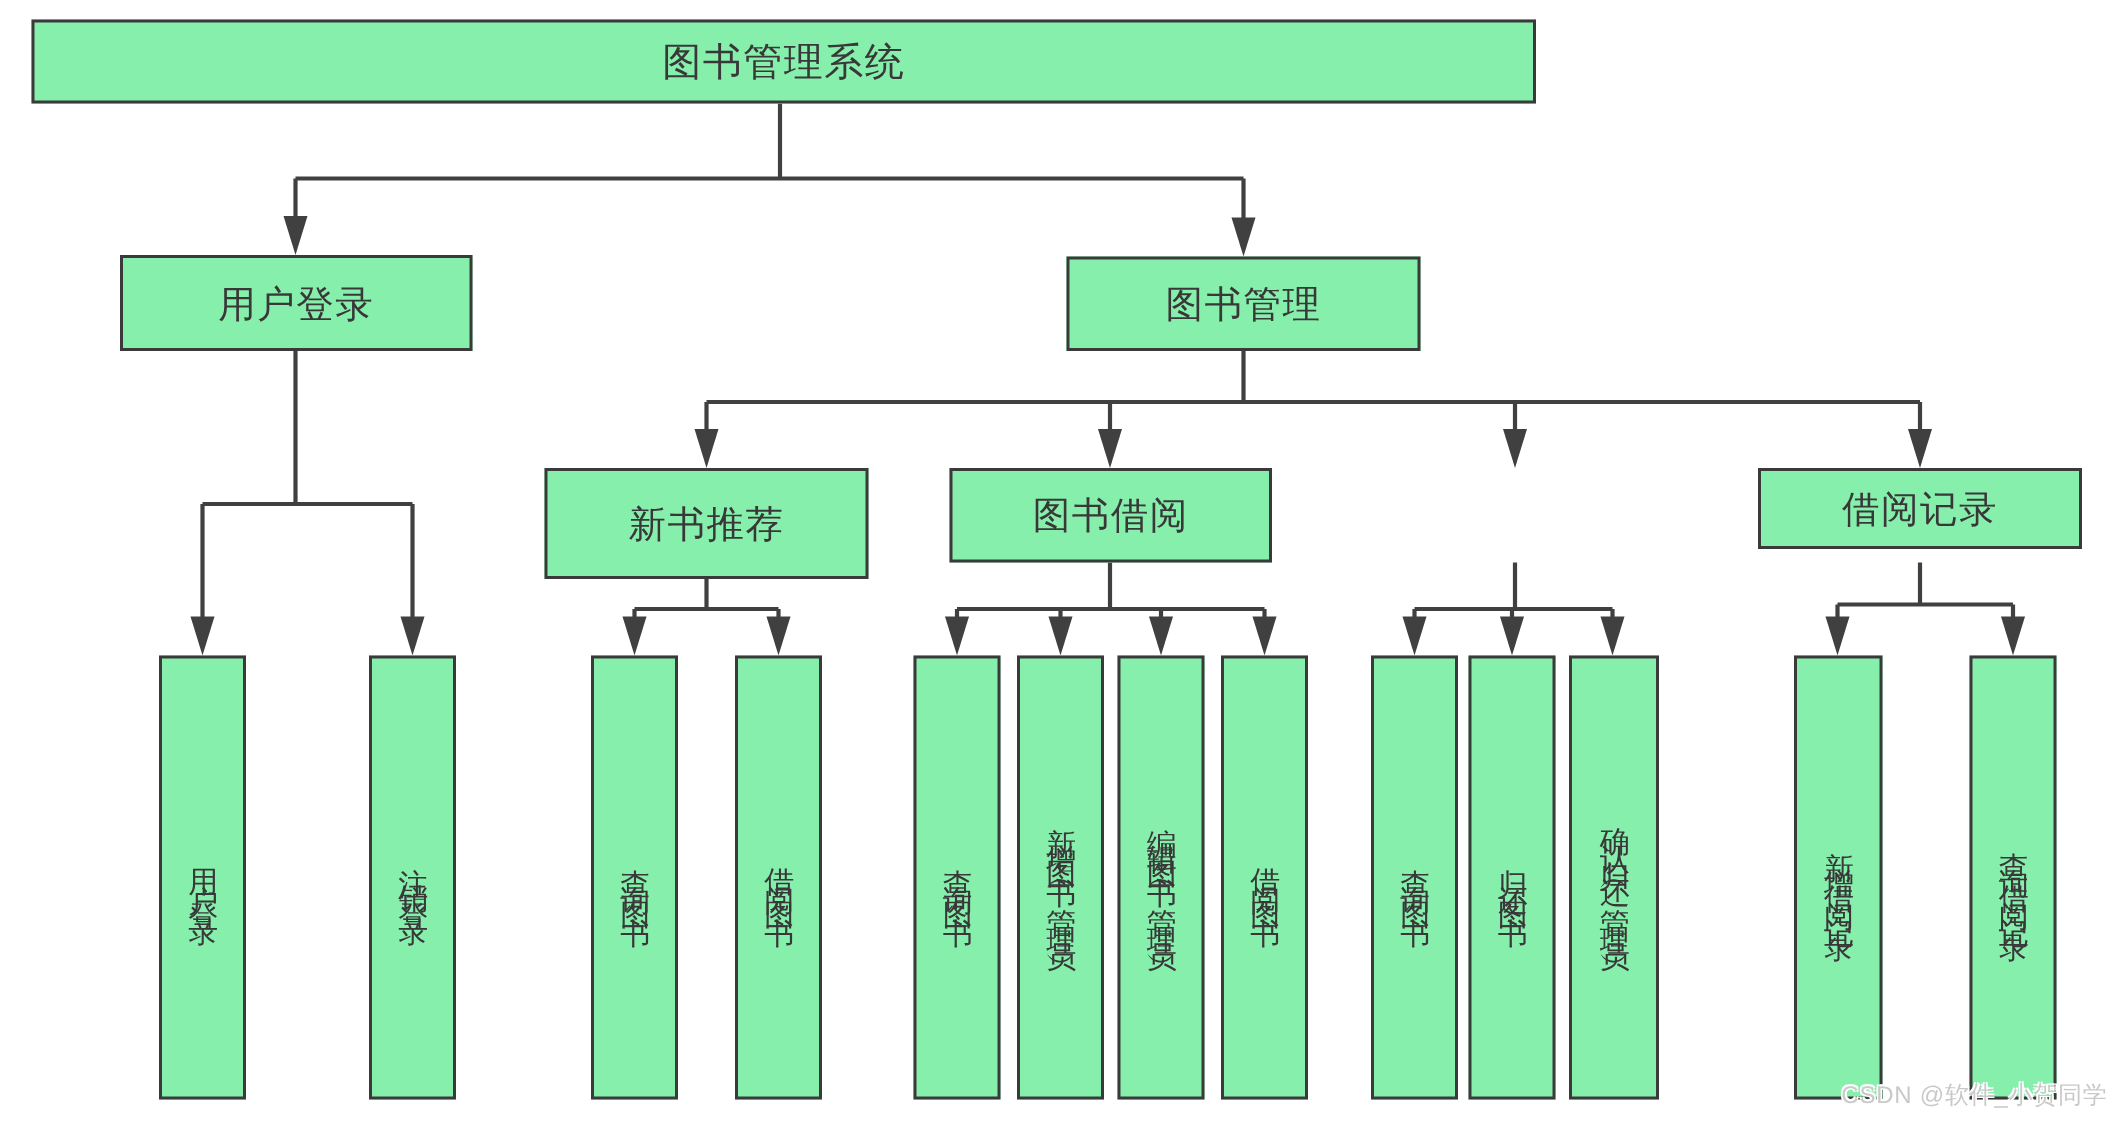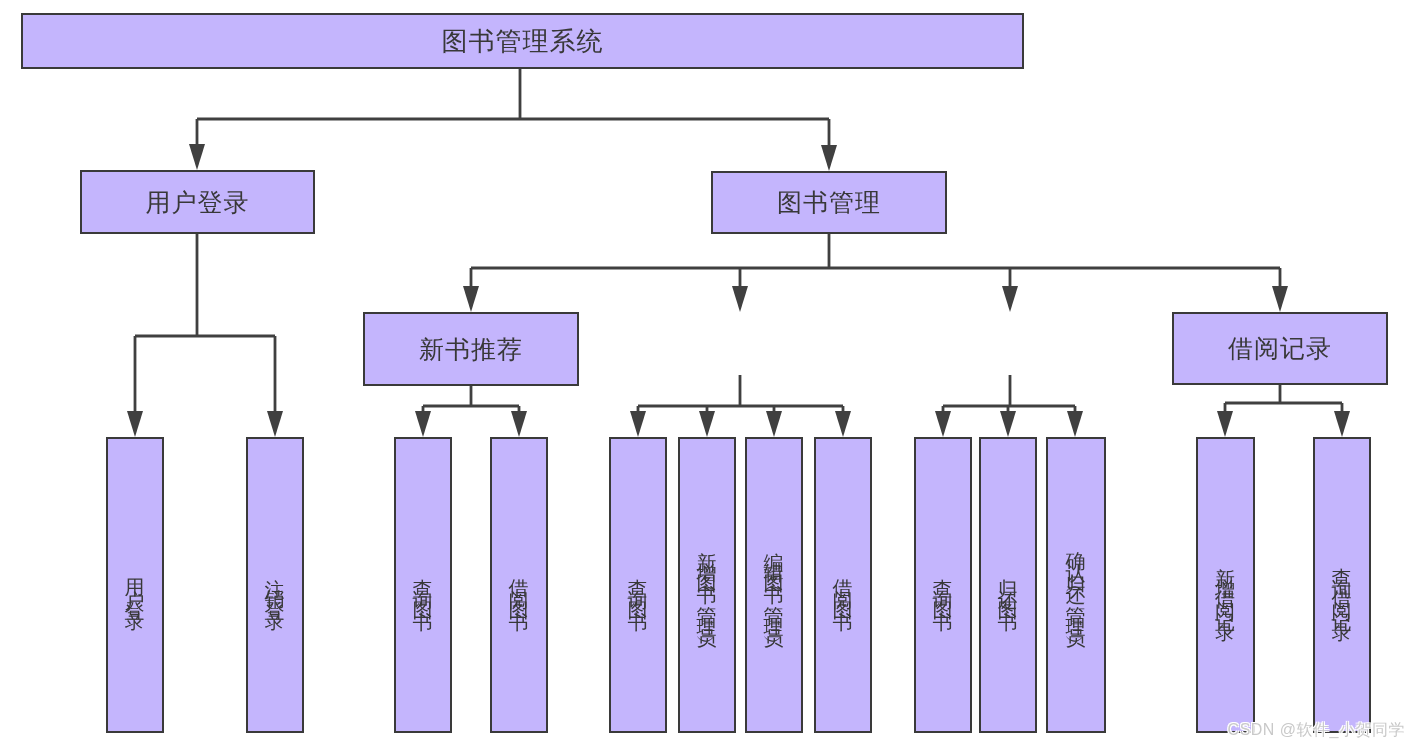--- a/index.html
+++ b/index.html
@@ -16,21 +16,21 @@
     background:var(--bg);
     overflow:hidden;
     font-family:"Liberation Sans", sans-serif;
     color:var(--text);
   }
   .connectors{position:absolute;left:0;top:0;width:1405px;height:747px;}
   .node{
     position:absolute;
     box-sizing:border-box;
     border:2.5px solid var(--border);
-    background:#c4b5fd;
+    background:#86efac;
     display:flex;
     align-items:center;
     justify-content:center;
     text-align:center;
     z-index:2;
   }
   .root-node{font-size:26px;letter-spacing:1px;}
   .h-node{font-size:25px;letter-spacing:1px;}
   .leaf{font-size:20px;}
   .vtext{
@@ -118,21 +118,24 @@
   <div class="node h-node" style="left:80px;top:170px;width:235px;height:64px;">
     <span>用户登录</span>
   </div>
   <div class="node h-node" style="left:711px;top:171px;width:236px;height:63px;text-align:center;">
     <span>图书管理</span>
   </div>
 
   <div class="node h-node" style="left:363px;top:312px;width:216px;height:74px;">
     <span>新书推荐</span>
   </div>
-  <div class="node h-node" style="left:1172px;top:312px;width:216px;height:73px;">
+  <div class="node h-node" style="left:633px;top:312px;width:215px;height:63px;">
+    <span>图书借阅</span>
+  </div>
+  <div class="node h-node" style="left:1172px;top:312px;width:216px;height:54px;">
     <span>借阅记录</span>
   </div>
 
   <div class="node leaf" style="left:106px;top:437px;width:58px;height:296px;">
     <span class="vtext">用户登录</span>
   </div>
   <div class="node leaf" style="left:246px;top:437px;width:58px;height:296px;">
     <span class="vtext">注销登录</span>
   </div>
 

